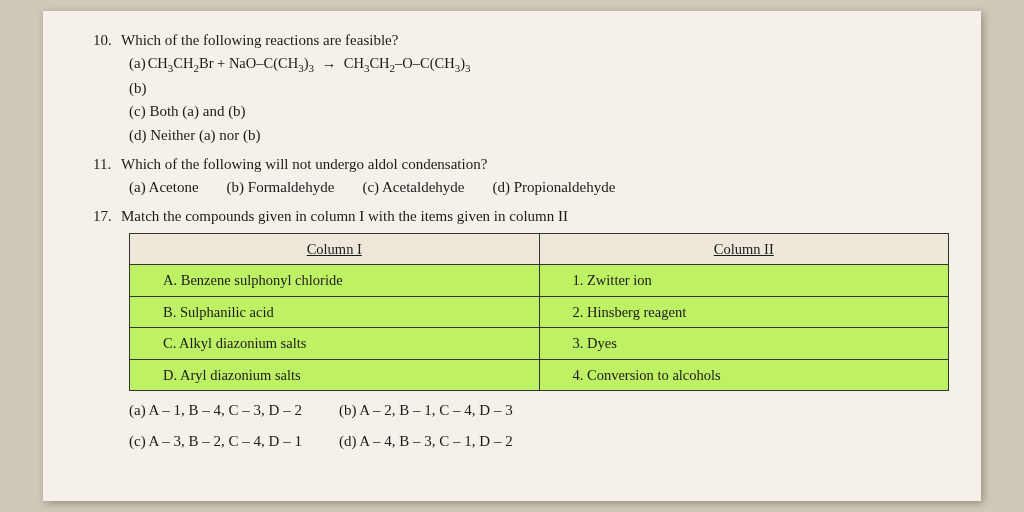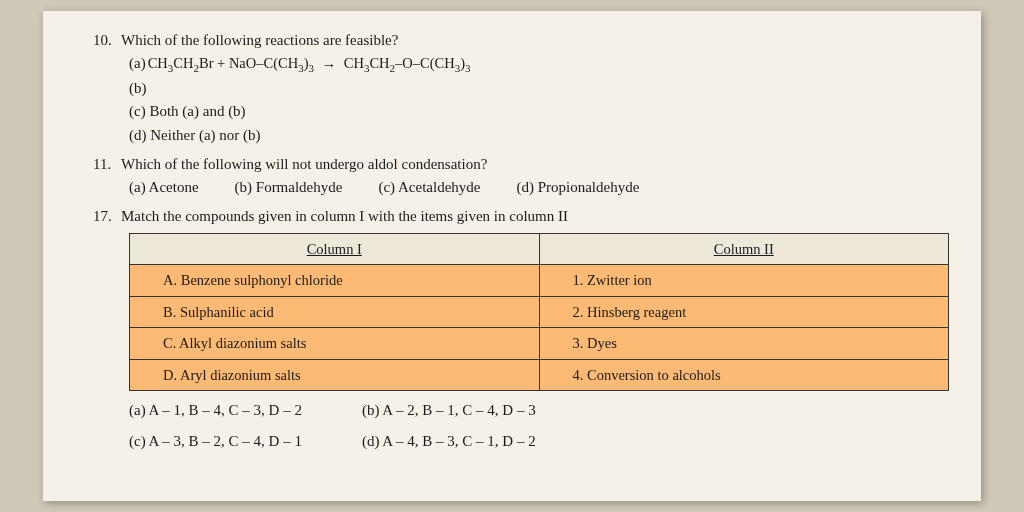--- a/index.html
+++ b/index.html
@@ -48,21 +48,21 @@
 
     .option-line {
       padding-left: 36px;
       display: flex;
       flex-wrap: wrap;
       gap: 2px;
     }
 
     .options-inline {
       display: flex;
-      gap: 36px;
+      gap: 28px;
       flex-wrap: wrap;
     }
 
     .chem {
       font-size: 14.5px;
       font-family: Liberation Serif, serif;
     }
 
     sub { font-size: 11px; }
 
@@ -82,30 +82,30 @@
     }
 
     .match-table th {
       text-align: center;
       font-weight: normal;
       background: #ede8da;
       text-decoration: underline;
     }
 
     .match-table td {
-      background: #fdba74;
+      background: #bef264;
       padding-left: 33px;
     }
 
     .col1 { width: 320px; }
     .col2 { width: 320px; }
 
     .answers-row {
       display: flex;
-      gap: 60px;
+      gap: 37px;
       margin-top: 8px;
       padding-left: 36px;
     }
 
     .answer-option {
       font-size: 15px;
     }
   </style>
 </head>
 <body>

